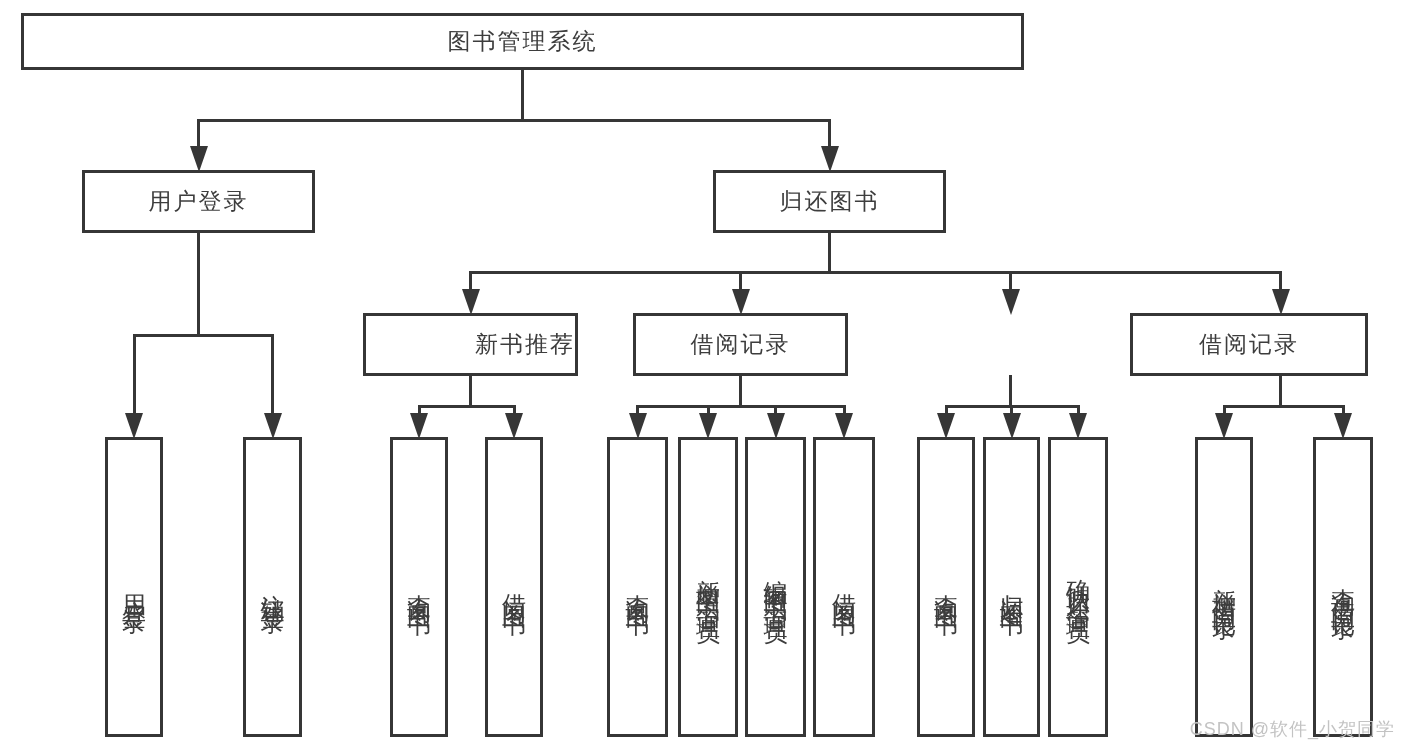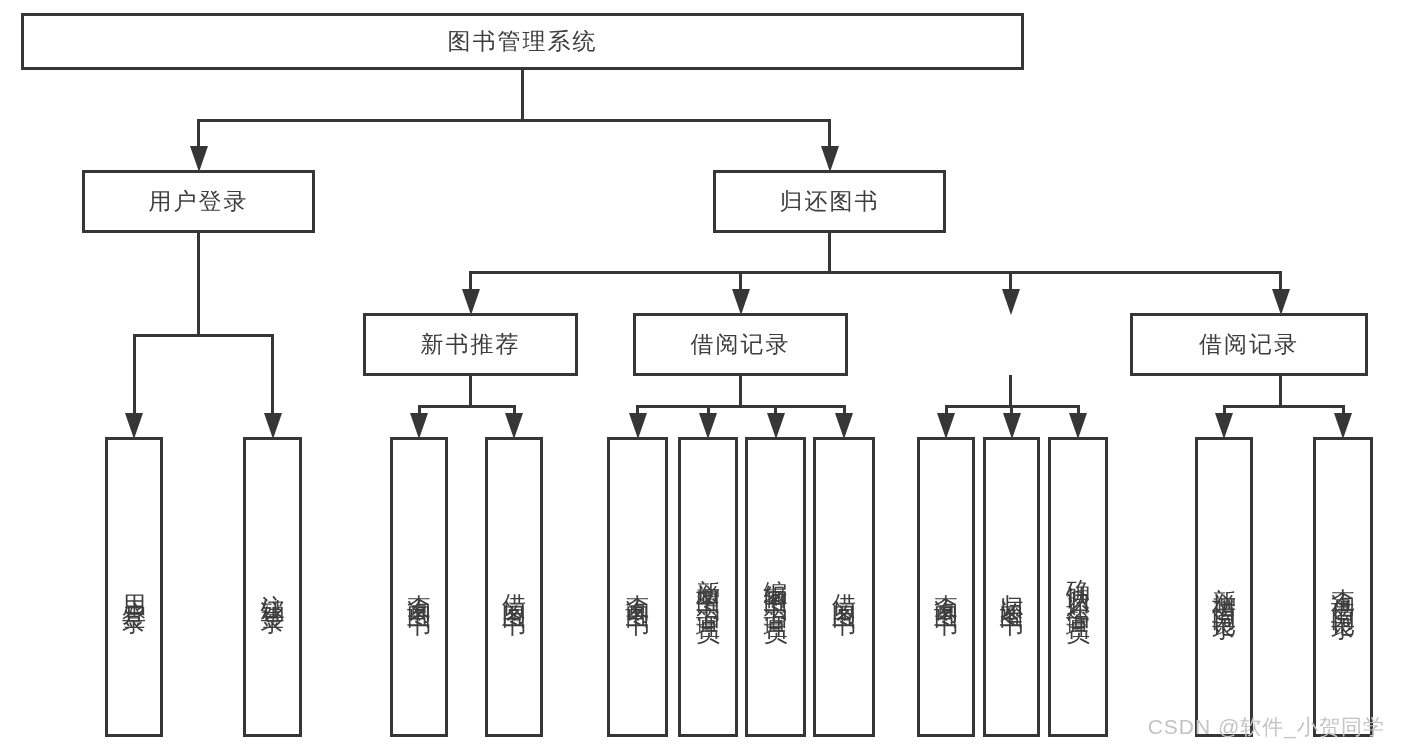--- a/index.html
+++ b/index.html
@@ -48,23 +48,23 @@
   .arrow {
     position: absolute;
     width: 0;
     height: 0;
     border-left: 9px solid transparent;
     border-right: 9px solid transparent;
     border-top: 26px solid var(--line);
   }
   .watermark {
     position: absolute;
-    right: 20px;
+    right: 10px;
     bottom: 6px;
-    font-size: 21px;
+    font-size: 18px;
     letter-spacing: 1px;
     color: rgba(195, 195, 195, 0.92);
     z-index: 20;
     white-space: nowrap;
   }
 </style>
 </head>
 <body>
 
 <div class="stage" style="--line: #363636; --text: #3d3d3d; background: rgb(255, 255, 255);">
@@ -93,21 +93,21 @@
     </div>
     <div class="seg" style="left: 828px; top: 120px; width: 3px; height: 27px;"></div>
     <div class="arrow" style="left: 820.5px; top: 146px;"></div>
     <div class="box" style="left: 713px; top: 170px; width: 233px; height: 63px;">
       <span class="lbl">归还图书</span>
     </div>
     <div class="seg" style="left: 828px; top: 232px; width: 3px; height: 40px;"></div>
     <div class="seg" style="left: 469px; top: 270.5px; width: 813px; height: 3px;"></div>
     <div class="seg" style="left: 469px; top: 272px; width: 3px; height: 18px;"></div>
     <div class="arrow" style="left: 461.5px; top: 289px;"></div>
-    <div class="box" style="left: 363px; top: 313px; width: 215px; height: 63px;">
+    <div class="box" style="left: 363px; top: 313px; width: 215px; height: 63px; justify-content: flex-end;">
       <span class="lbl">新书推荐</span>
     </div>
     <div class="seg" style="left: 469px; top: 375px; width: 3px; height: 31px;"></div>
     <div class="seg" style="left: 417.5px; top: 404.5px; width: 98px; height: 3px;"></div>
     <div class="seg" style="left: 417.5px; top: 406px; width: 3px; height: 8px;"></div>
     <div class="arrow" style="left: 410px; top: 413px;"></div>
     <div class="box vertical" style="left: 390px; top: 437px; width: 58px; height: 300px;">
       <span class="lbl">查询图书</span>
     </div>
     <div class="seg" style="left: 512.5px; top: 406px; width: 3px; height: 8px;"></div>

